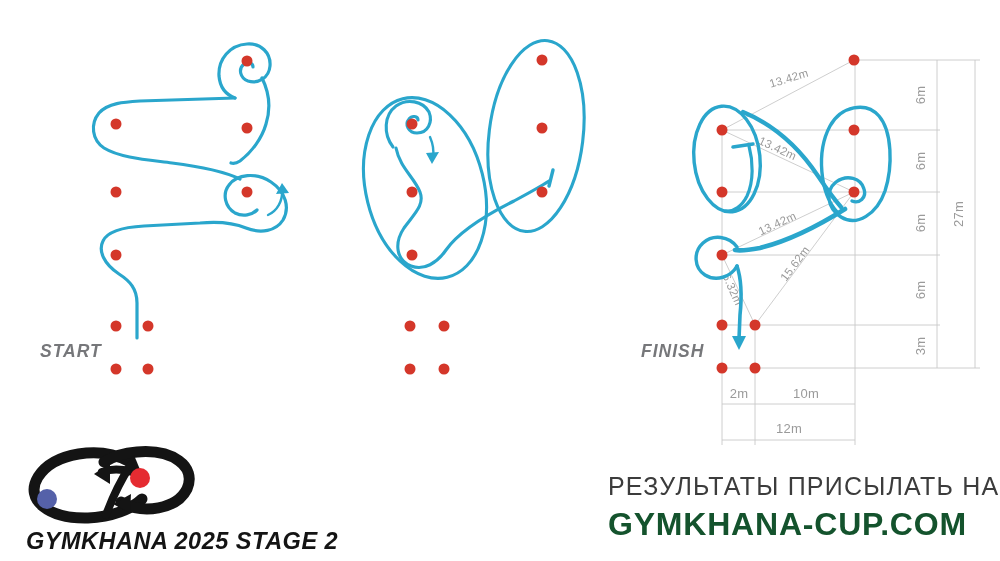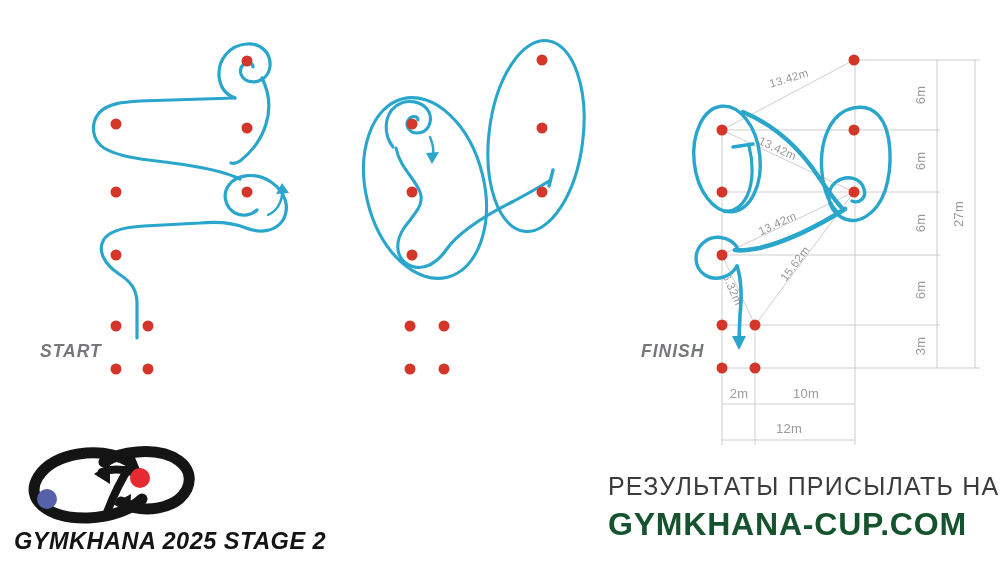--- a/index.html
+++ b/index.html
@@ -7,21 +7,21 @@
     width:1000px;height:561px;position:relative;background:#ffffff;
     font-family:"Liberation Sans",sans-serif;overflow:hidden;
   }
   .stage{position:absolute;left:0;top:0;width:1000px;height:561px;}
   svg text{font-family:"Liberation Sans",sans-serif;}
   .gate-label{
     font-style:italic;font-weight:bold;font-size:17.5px;fill:#76777a;letter-spacing:1px;
   }
   .dim-t{fill:#9a9a9a;font-size:11.5px;letter-spacing:.3px;}
   .dim-t-big{fill:#9a9a9a;font-size:13px;letter-spacing:.3px;}
-  .footer-left{position:absolute;left:14px;top:528px;}
+  .footer-left{position:absolute;left:26px;top:528px;}
   .logo-title{
     font-size:23.5px;font-weight:bold;font-style:italic;color:#141414;letter-spacing:.5px;
     white-space:nowrap;
   }
   .footer-right{position:absolute;left:608px;top:472px;width:400px;}
   .cta-line1{
     font-size:25px;font-weight:400;color:#3c3c3c;letter-spacing:1.2px;white-space:nowrap;
   }
   .cta-line2{
     font-size:32px;font-weight:800;color:#14532d;letter-spacing:.8px;white-space:nowrap;

